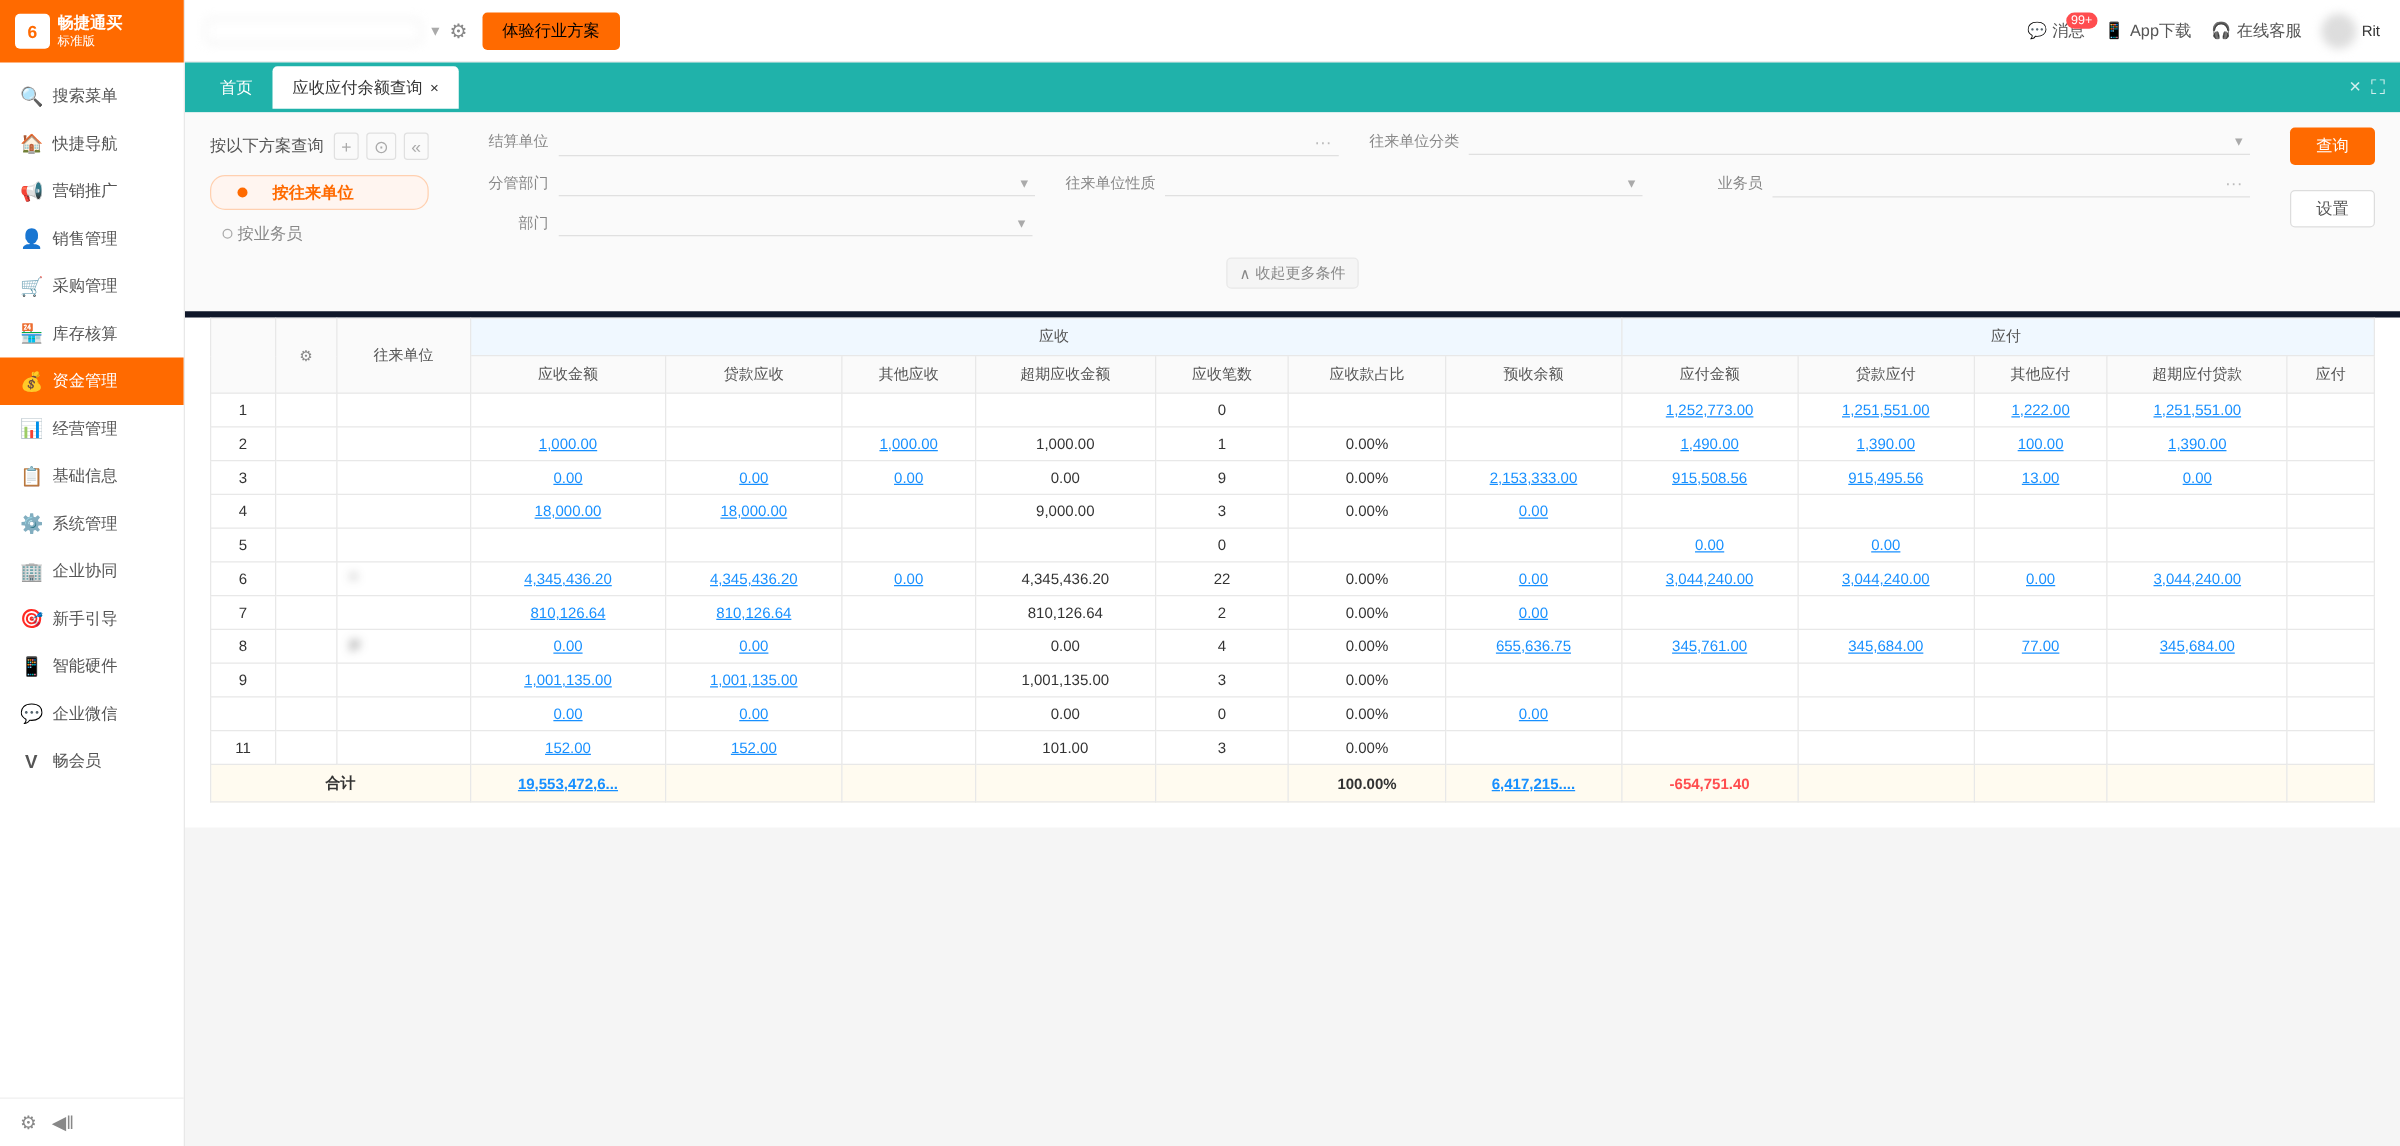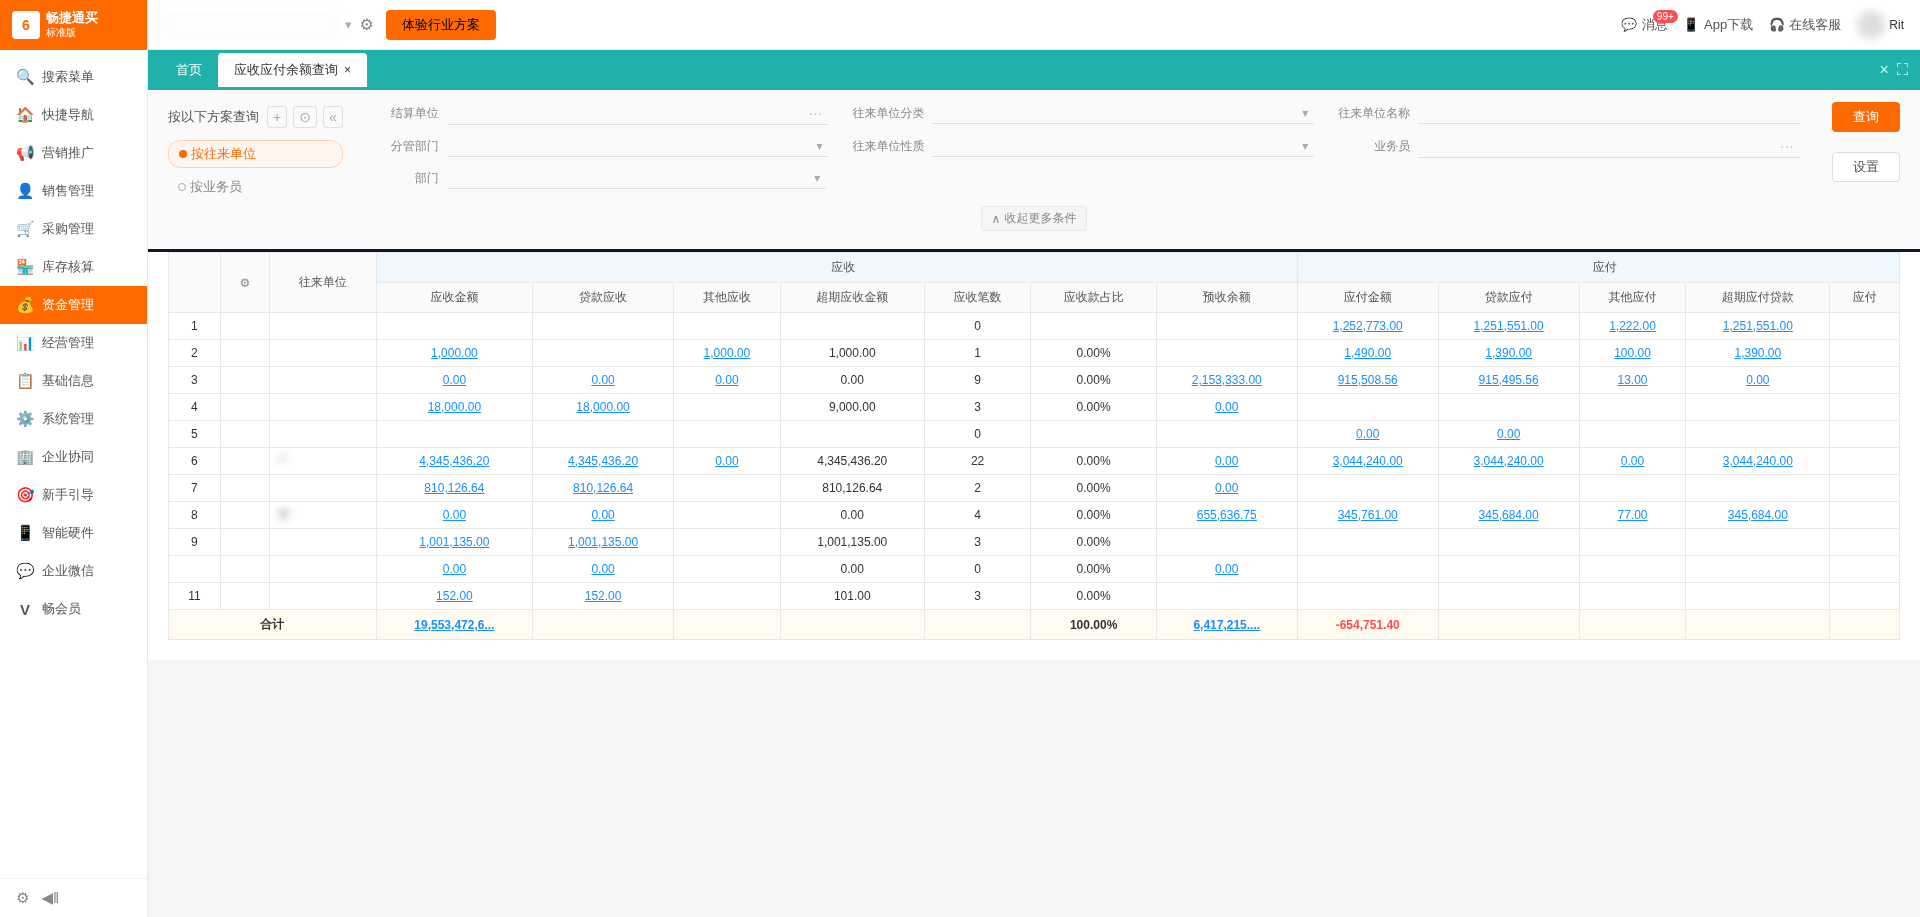--- a/index.html
+++ b/index.html
@@ -50,27 +50,27 @@
     .page-content { flex: 1; overflow-y: auto; background: #f5f5f5; padding: 0; }
     .page-inner { background: #fff; margin: 0; padding: 0; }
 
     
     .page-header { padding: 14px 20px 10px; display: flex; align-items: center; justify-content: space-between; border-bottom: 1px solid #f0f0f0; }
     .page-title { font-size: 16px; font-weight: bold; color: #333; }
     .page-header-actions { display: flex; gap: 10px; }
     .action-btn { display: flex; align-items: center; gap: 4px; color: #ff6a00; font-size: 13px; cursor: pointer; background: none; border: none; }
 
     
-    .filter-area { padding: 12px 20px; background: #fafafa; border-bottom: 3px solid #0f172a; }
+    .filter-area { padding: 12px 20px; background: #fafafa; border-bottom: 5px solid #0f172a; }
     .filter-row { display: flex; align-items: center; gap: 16px; margin-bottom: 10px; }
     .filter-label-row { display: flex; align-items: center; gap: 8px; margin-bottom: 12px; }
     .filter-label-row-text { font-size: 13px; color: #555; }
     .filter-icons { display: flex; gap: 6px; }
     .filter-icon-btn { color: #aaa; cursor: pointer; font-size: 14px; border: 1px solid #e0e0e0; border-radius: 3px; padding: 2px 5px; }
-    .filter-option { display: flex; align-items: center; gap: 4px; padding: 4px 10px; border-radius: 12px; cursor: pointer; font-size: 13px; }
+    .filter-option { display: flex; align-items: center; gap: 20px; padding: 4px 21px; border-radius: 12px; cursor: pointer; font-size: 13px; font-weight: bold; }
     .filter-option.active { background: #fff5f0; color: #ff6a00; border: 1px solid #ffd0b0; }
     .filter-option .dot { width: 8px; height: 8px; border-radius: 50%; background: #ff6a00; }
     .filter-option2 { display: flex; align-items: center; gap: 4px; padding: 4px 10px; border-radius: 12px; cursor: pointer; font-size: 13px; color: #888; }
     .filter-option2 .dot2 { width: 8px; height: 8px; border-radius: 50%; border: 1px solid #aaa; }
     .filter-field { display: flex; align-items: center; gap: 8px; }
     .filter-field-label { font-size: 12px; color: #888; white-space: nowrap; min-width: 80px; text-align: right; }
     .filter-field-input { flex: 1; border: none; border-bottom: 1px solid #e0e0e0; padding: 3px 6px; font-size: 12px; color: #555; background: transparent; outline: none; display: flex; align-items: center; justify-content: space-between; }
     .filter-field-input .dots { color: #bbb; font-size: 14px; }
     .filter-field-select { flex: 1; border: none; border-bottom: 1px solid #e0e0e0; padding: 3px 6px; font-size: 12px; color: #555; background: transparent; outline: none; display: flex; align-items: center; justify-content: space-between; }
     .filter-chevron { color: #aaa; font-size: 12px; }
@@ -254,24 +254,20 @@
                   <span class="filter-field-label">结算单位</span>
                   <div class="filter-field-input" style="border-bottom:1px solid #e0e0e0; min-width:180px; display:flex; justify-content:flex-end;">
                     <span class="dots">···</span>
                   </div>
                 </div>
                 <div class="filter-field" style="flex:1;">
                   <span class="filter-field-label">往来单位分类</span>
                   <div class="filter-field-select" style="border-bottom:1px solid #e0e0e0; min-width:180px; display:flex; justify-content:flex-end;">
                     <span class="filter-chevron">▾</span>
                   </div>
-                </div>
-                <div class="filter-field" style="flex:1;">
-                  <span class="filter-field-label">往来单位名称</span>
-                  <input class="filter-field-input" style="border-bottom: 1px solid rgb(224, 224, 224); min-width: 180px;" value="">
                 </div>
               </div>
 
               <div class="filter-row">
                 <div class="filter-field" style="flex:1;">
                   <span class="filter-field-label">分管部门</span>
                   <div class="filter-field-select" style="border-bottom:1px solid #e0e0e0; min-width:180px; display:flex; justify-content:flex-end;">
                     <span class="filter-chevron">▾</span>
                   </div>
                 </div>

